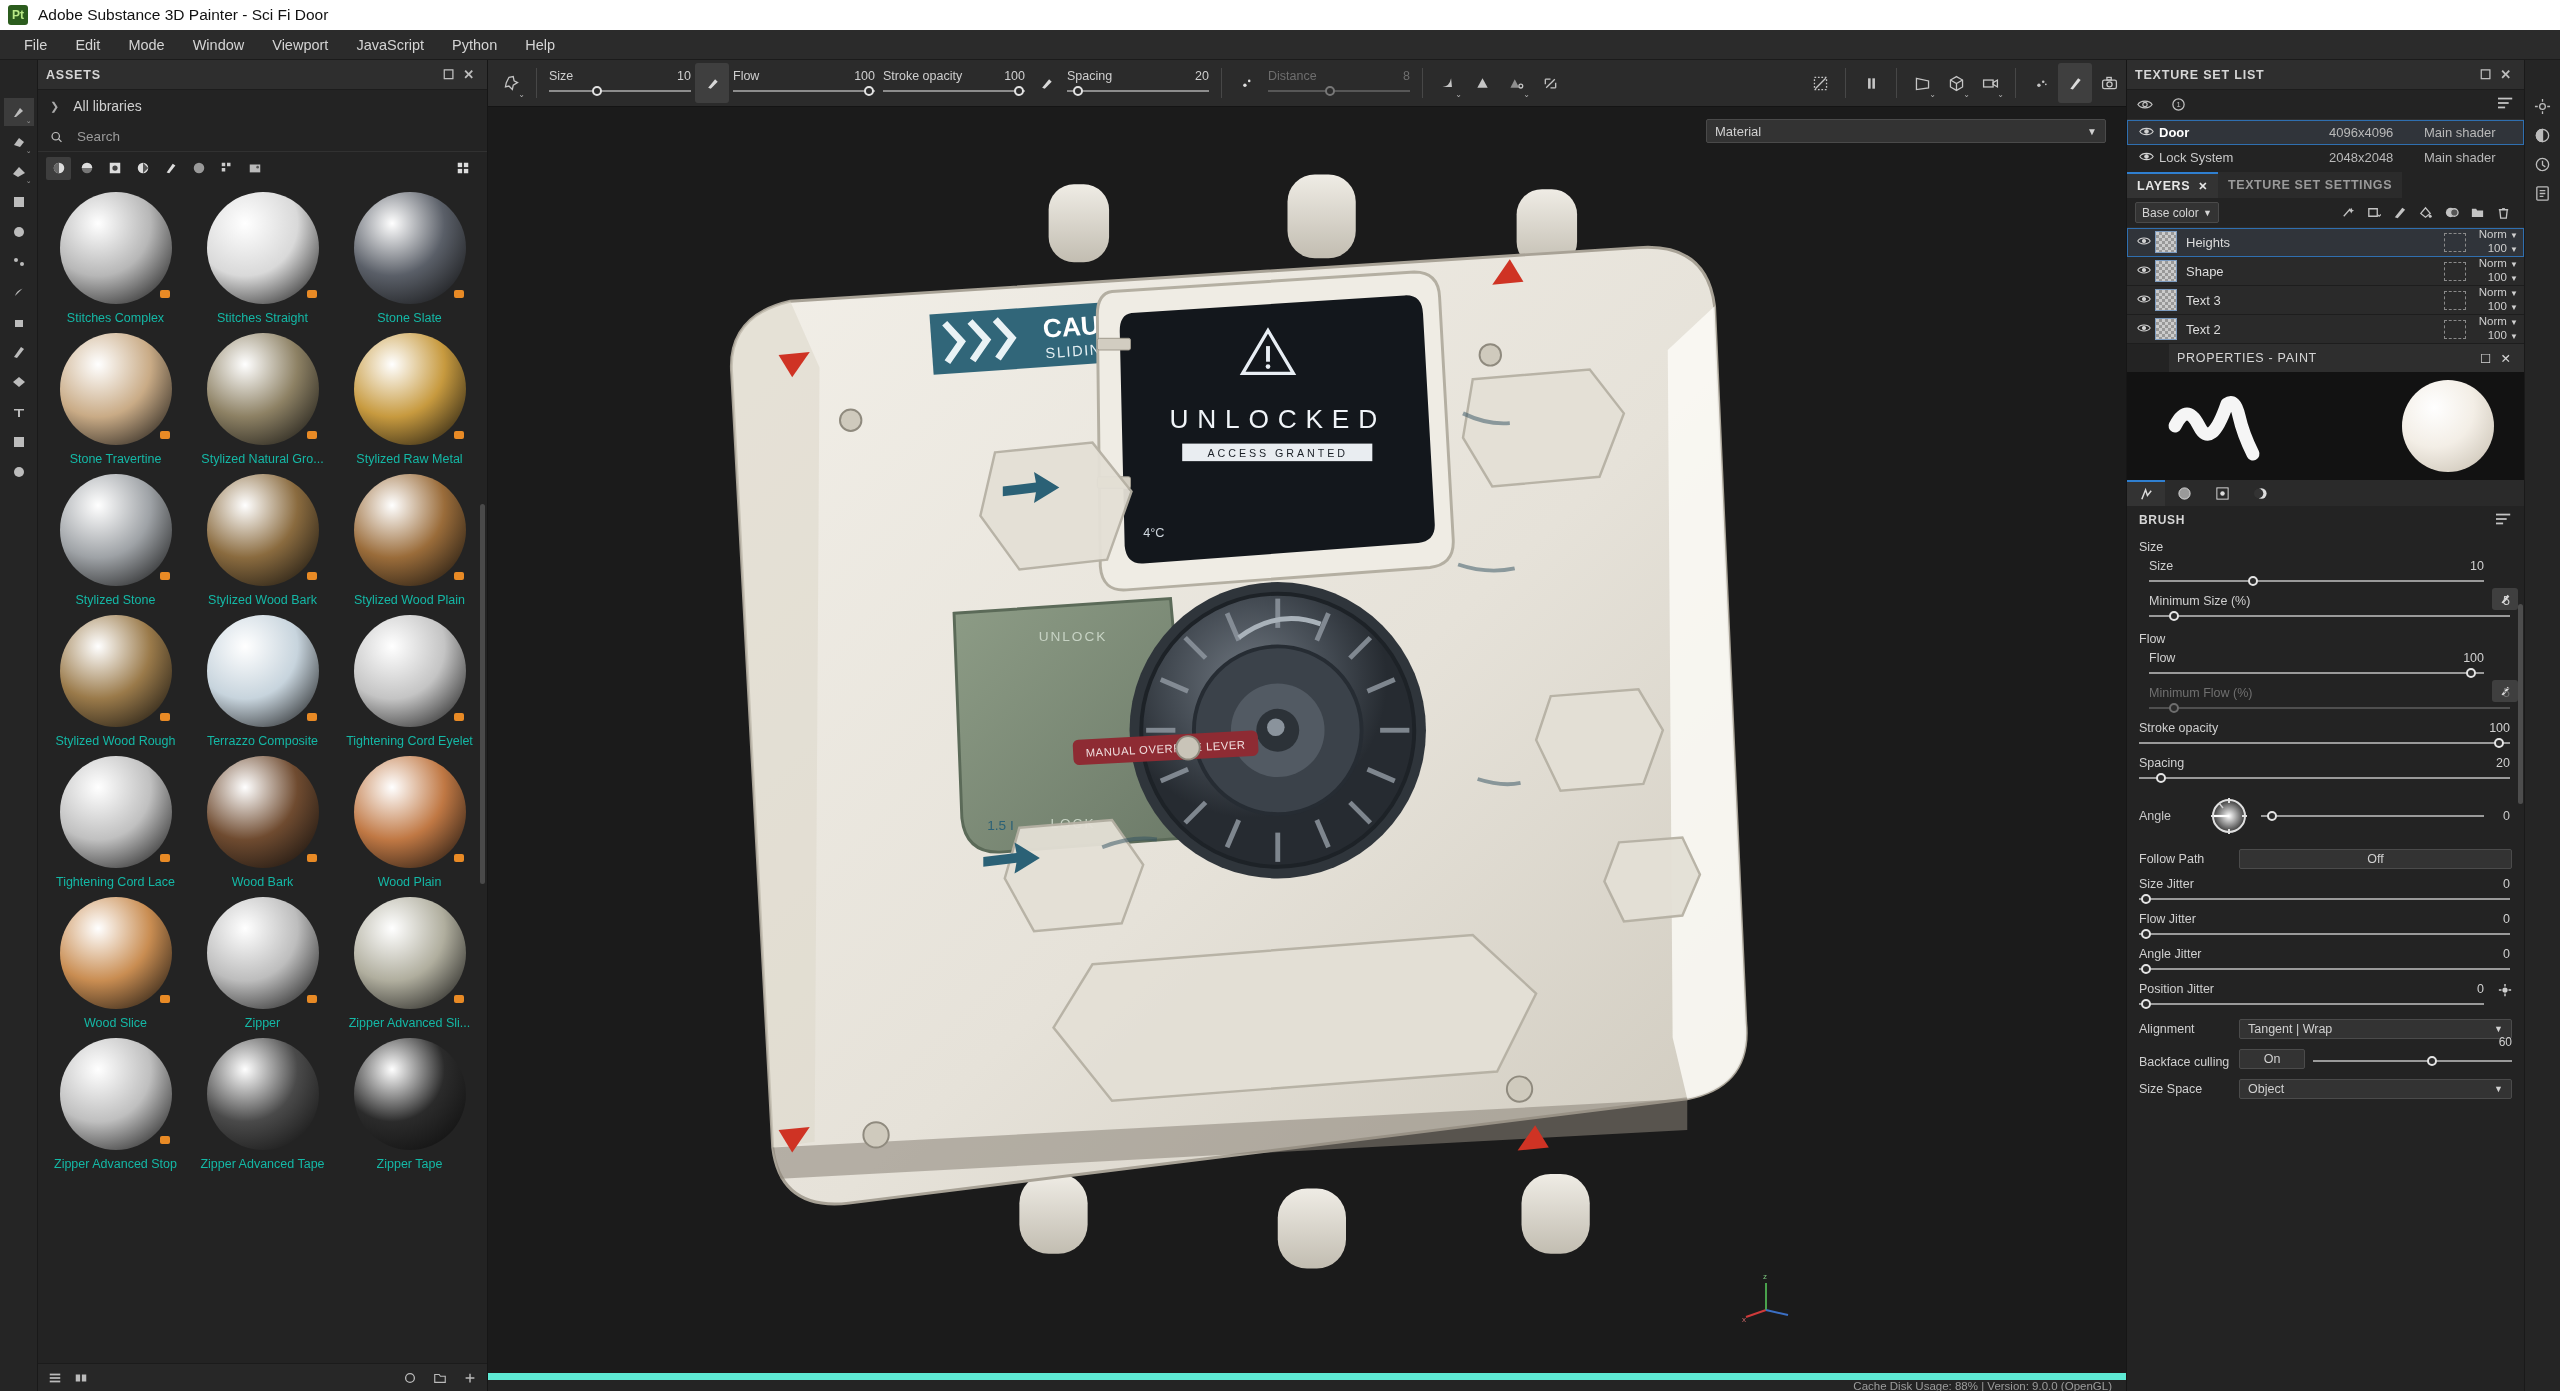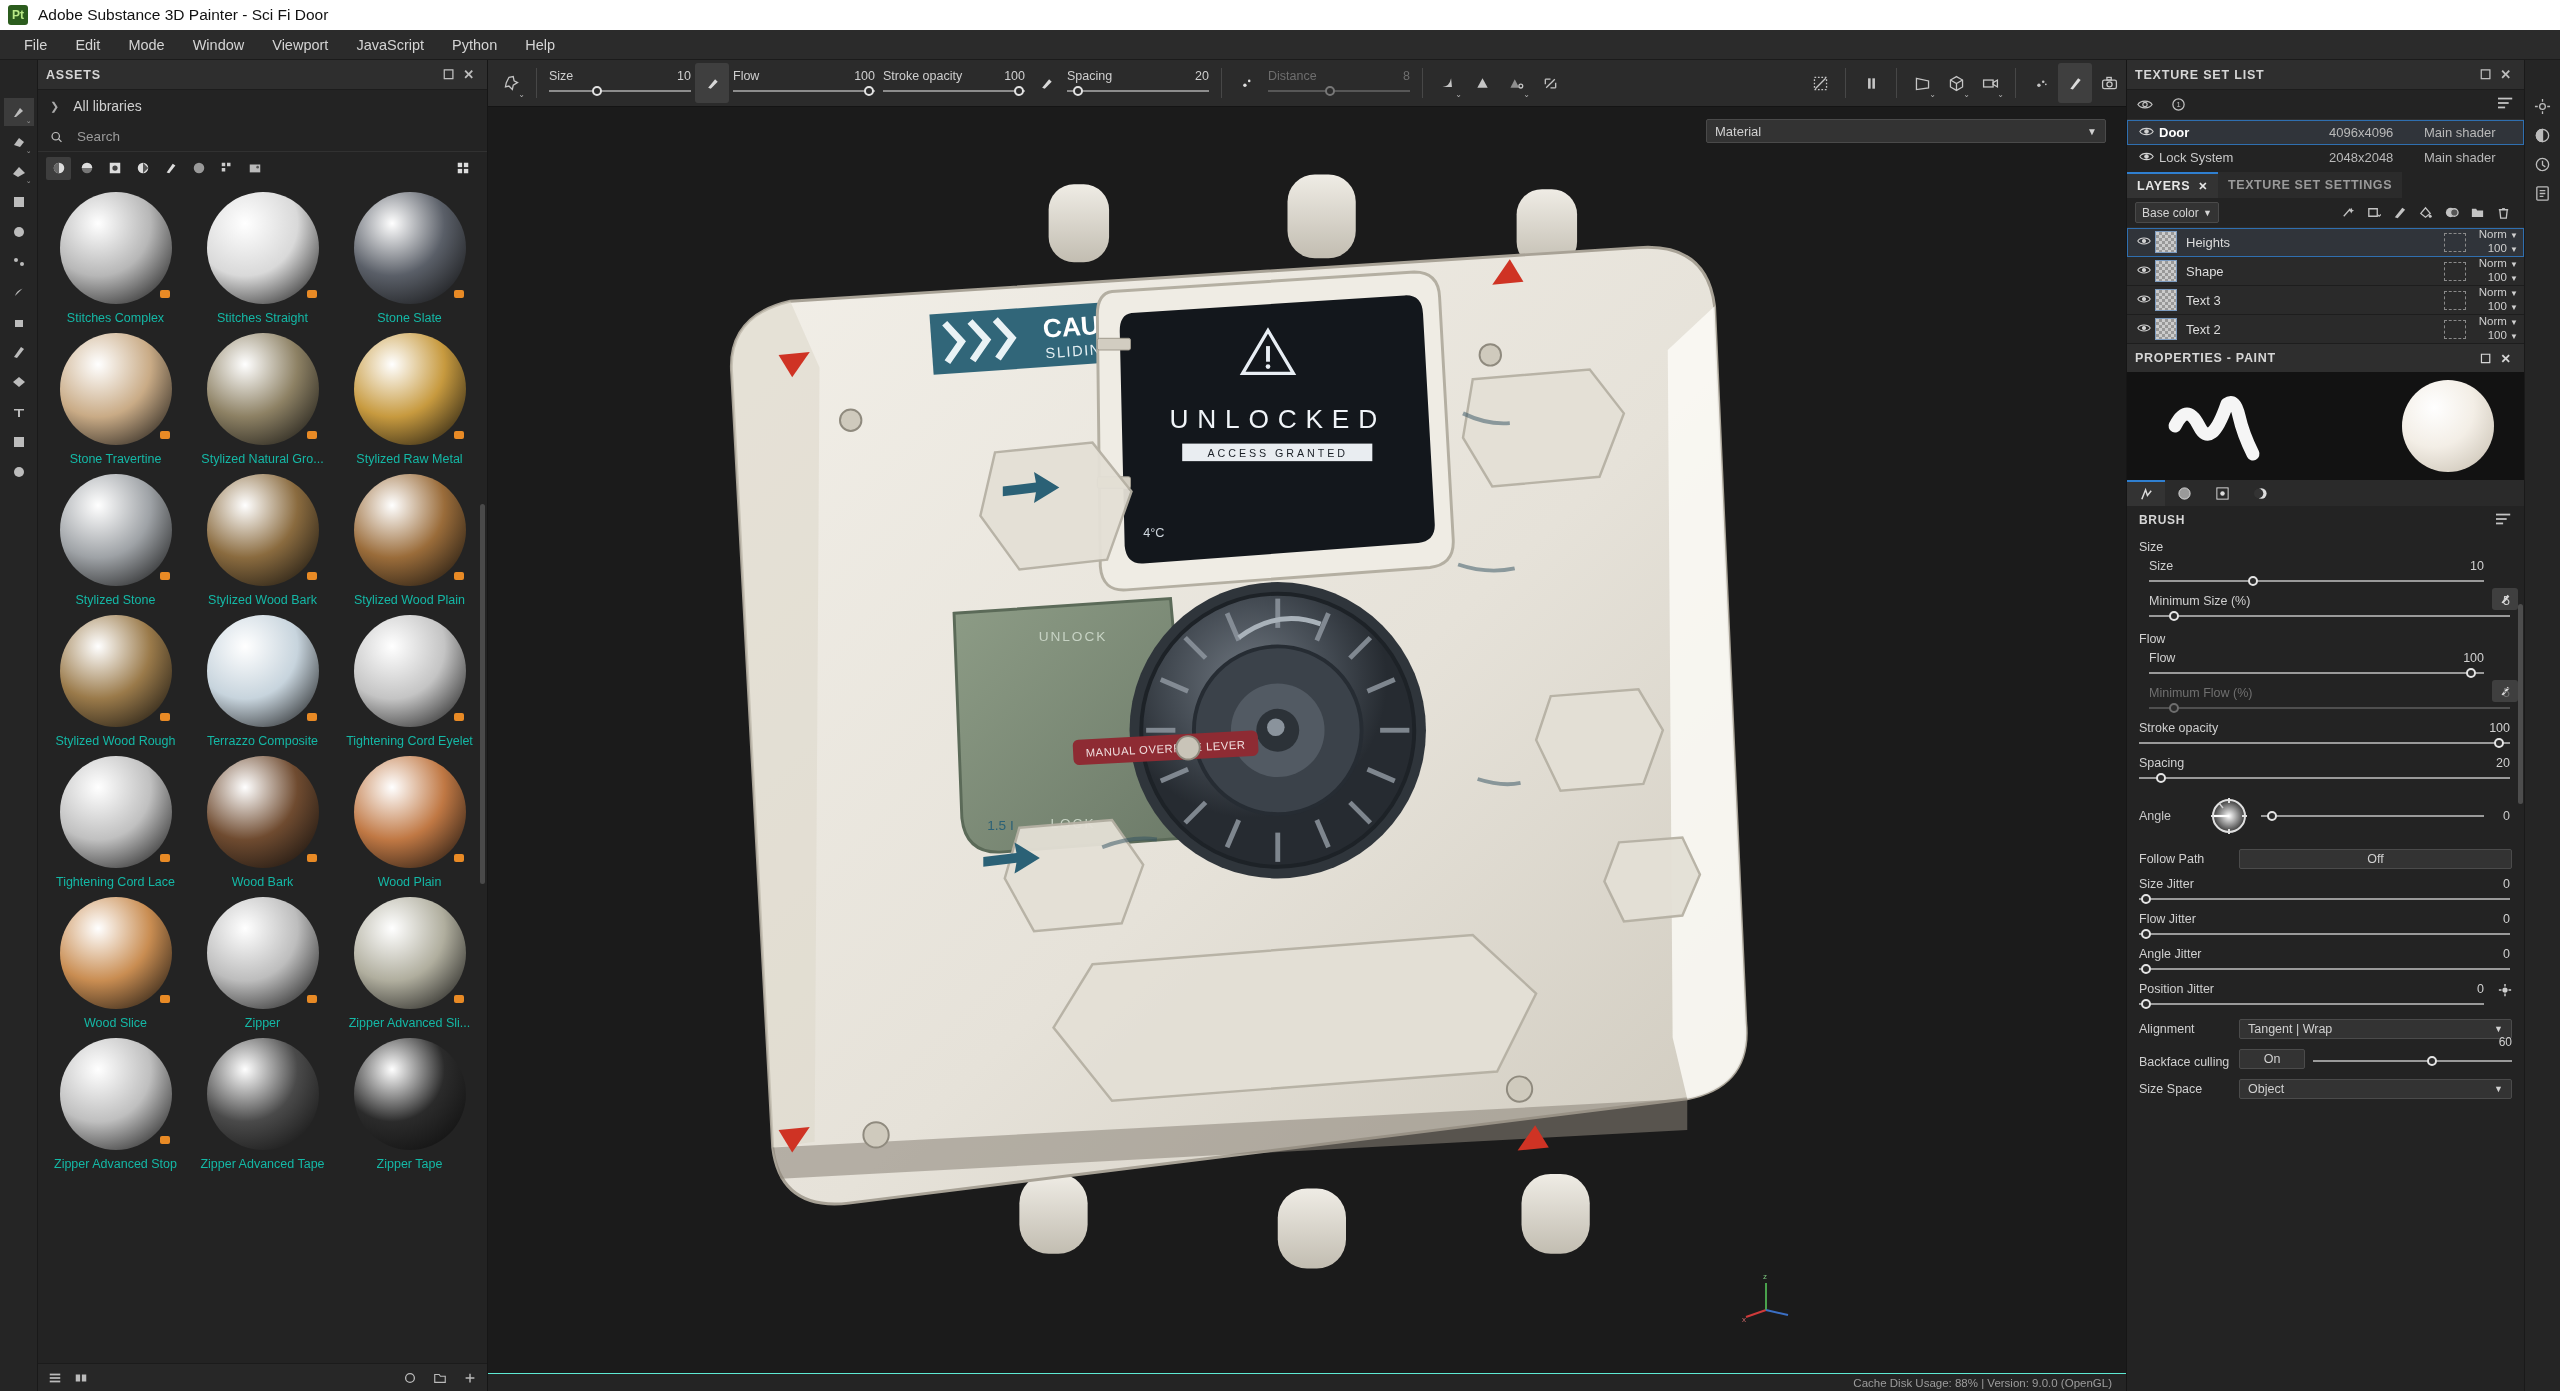--- a/index.html
+++ b/index.html
@@ -92,21 +92,21 @@
   #tb-right { margin-left:auto; display:flex; align-items:center; }
 
   #viewport { flex:1; position:relative; background:#1b1b1b; overflow:hidden; }
   #mat-select { position:absolute; right:20px; top:12px; width:400px; height:24px;
     background:#333; border:1px solid #4a4a4a; border-radius:2px; display:flex;
     align-items:center; padding:0 8px; font-size:13px; color:#d0d0d0; }
   #mat-select .cv { margin-left:auto; font-size:10px; }
   #axis { position:absolute; right:330px; bottom:48px; width:60px; height:60px; }
   #statusbar { height:18px; background:#242424; display:flex; align-items:center;
     justify-content:flex-end; padding-right:14px; font-size:11.5px; color:#9c9c9c;
-    border-top:1px solid #5eead4;}
+    border-top:7px solid #5eead4;}
 
   
   #right { width:398px; background:#232323; display:flex; flex-direction:column;
     border-left:1px solid #161616;}
   #rightrail { width:36px; background:#252525; display:flex; flex-direction:column;
     align-items:center; padding-top:38px; gap:8px; border-left:1px solid #191919;}
   .rrbtn svg{ width:17px; height:17px; fill:none; stroke:#bbb; stroke-width:1.4;}
 
   .tsl-row { height:25px; display:flex; align-items:center; font-size:13px; padding:0 6px;}
   .tsl-row.sel { background:#30343a; outline:1px solid #2f6fb0; outline-offset:-1px;}
@@ -141,21 +141,21 @@
     background-image:linear-gradient(45deg,#999 25%,transparent 25%,transparent 75%,#999 75%),
                      linear-gradient(45deg,#999 25%,#ccc 25%,#ccc 75%,#999 75%);
     background-size:6px 6px; background-position:0 0,3px 3px; }
   .lrow .lname{ margin-left:9px; font-size:13px; color:#dcdcdc; }
   .lrow .mask{ margin-left:auto; width:22px; height:19px; border:1px dashed #8a8a8a;}
   .lrow .bl { width:52px; text-align:right; font-size:11.5px; color:#cfcfcf;
     display:flex; flex-direction:column; align-items:flex-end; line-height:13px;}
   .lrow .bl .cv{ font-size:8px; }
 
   #props-hdr { height:28px; background:#2e2e2e; display:flex; align-items:center;
-    padding:0 8px; font-size:12.5px; font-weight:bold; letter-spacing:.7px; color:#d6d6d6;}
+    padding:0 8px; font-size:12.5px; font-weight:normal; letter-spacing:.7px; color:#d6d6d6;margin-left:42px;}
   #props-preview { height:108px; background:#121212; display:flex; align-items:center;
     justify-content:space-around; }
   #prev-sphere { width:92px; height:92px; border-radius:50%;
     background:radial-gradient(circle at 35% 30%, #ffffff 0%, #f3eee6 45%, #d9d2c6 75%, #b6ae9f 100%);}
   #props-tabs { height:26px; display:flex; background:#2a2a2a; }
   .ptab{ width:38px; display:flex; align-items:center; justify-content:center;}
   .ptab.active{ background:#333; border-top:2px solid #2f7fd0;}
   .ptab svg{ width:15px; height:15px; fill:#cfcfcf;}
   #brush-hdr { height:28px; display:flex; align-items:center; padding:0 12px;
     font-size:12px; font-weight:bold; letter-spacing:.7px; color:#d6d6d6;}

